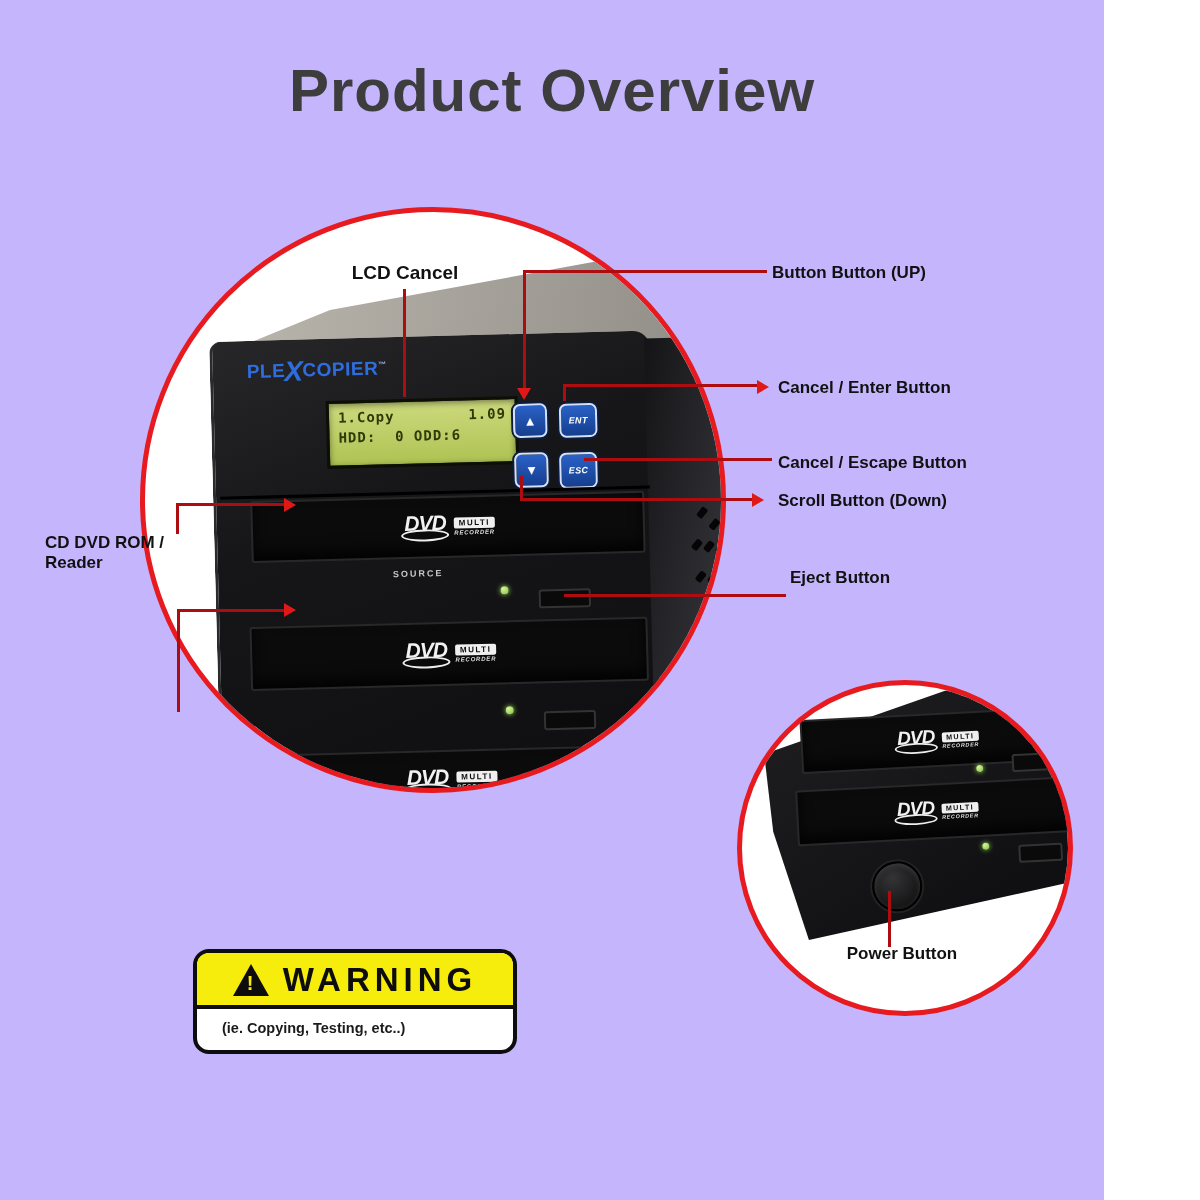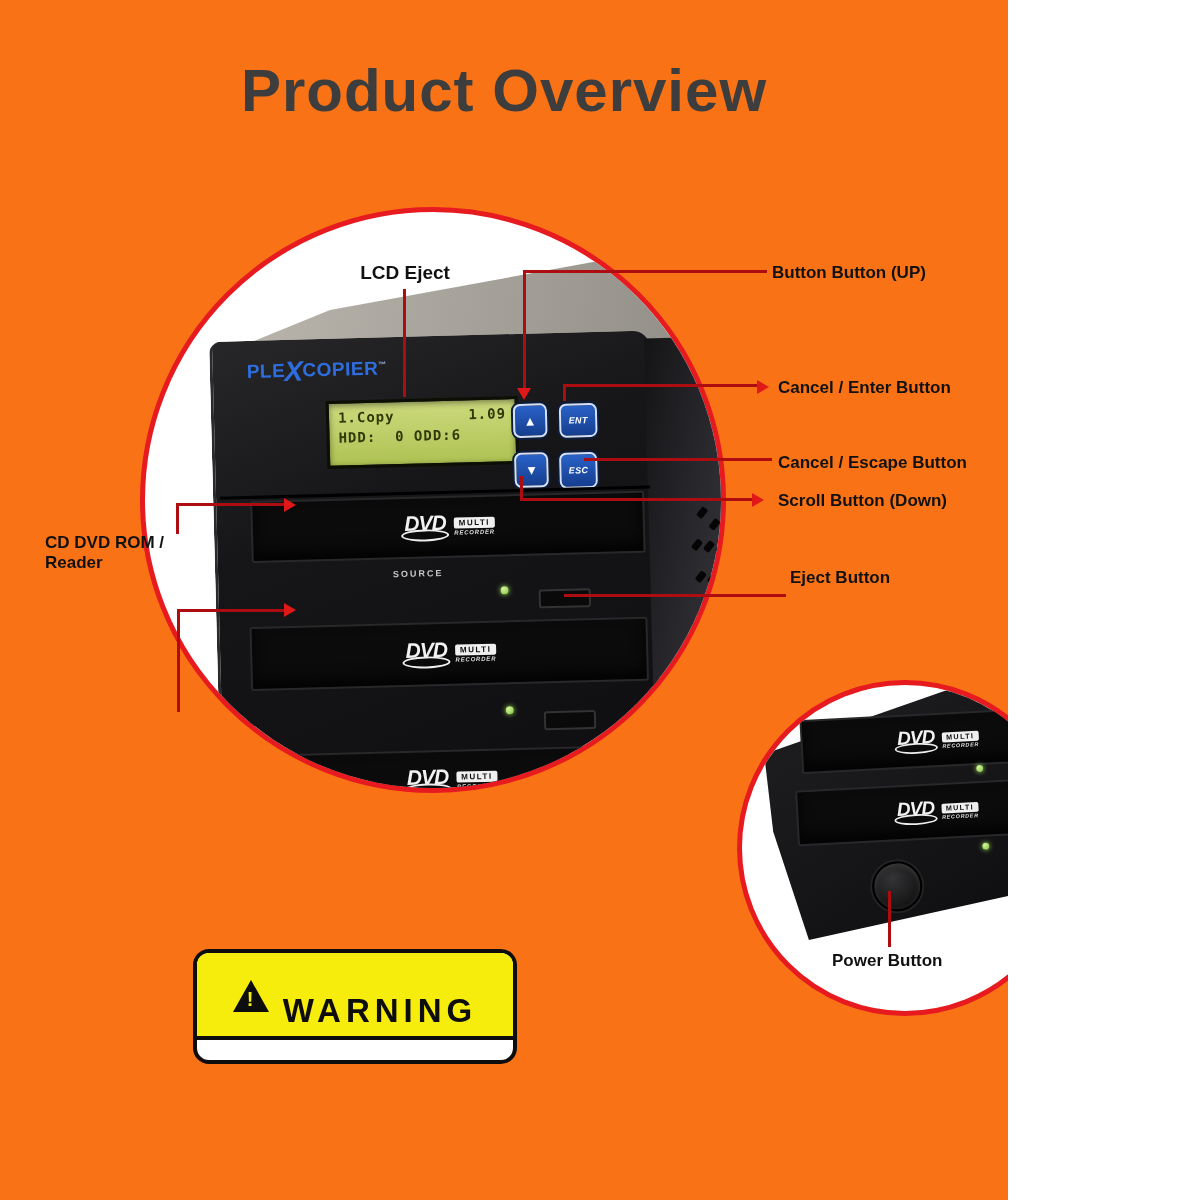--- a/index.html
+++ b/index.html
@@ -1,16 +1,16 @@
 <!DOCTYPE html>
 <html><head>
 <meta charset="utf-8">
 <style>
   html,body{margin:0;padding:0;background:#fff;}
-  #stage{position:relative;width:1008px;height:1200px;background:#f97316;overflow:hidden;
+  #stage{position:relative;width:1104px;height:1200px;background:#c4b5fd;overflow:hidden;
          font-family:"Liberation Sans",sans-serif;}
   
   .title{position:absolute;left:0;top:56px;width:100%;text-align:center;
          font-size:60px;font-weight:800;color:#3d3d3d;letter-spacing:1px;}
   
   .circle{position:absolute;border:5px solid #e61a1f;border-radius:50%;
           background:#fff;overflow:hidden;}
   #circle-main{left:140px;top:207px;width:576px;height:576px;}
   #circle-small{left:737px;top:680px;width:326px;height:326px;}
   
@@ -95,21 +95,21 @@
   
   #warning{position:absolute;left:193px;top:949px;width:316px;background:#fff;
            border:4px solid #0d0d0d;border-radius:16px;overflow:hidden;}
   .warn-header{background:#f6ed0c;display:flex;align-items:center;justify-content:center;
                padding:8px 0 6px;border-bottom:4px solid #0d0d0d;}
   .warn-tri{position:relative;width:0;height:0;border-left:18px solid transparent;
             border-right:18px solid transparent;border-bottom:32px solid #0d0d0d;
             margin-right:14px;}
   .warn-excl{position:absolute;left:-4px;top:8px;font-weight:900;font-size:20px;
              color:#f6ed0c;font-style:normal;}
-  .warn-word{font-size:33px;font-weight:900;color:#0d0d0d;letter-spacing:5px;margin-top:31px;}
+  .warn-word{font-size:33px;font-weight:900;color:#0d0d0d;letter-spacing:5px;}
   .warn-body{padding:9px 10px 11px 12px;font-size:14.5px;font-weight:bold;color:#1a1a1a;
              line-height:21px;}
   .warn-indent{margin-left:13px;}
 </style>
 </head>
 <body>
 
 <div id="stage">
 
   <div class="title">Product Overview</div>
@@ -221,24 +221,24 @@
               <span class="dvd-multi">MULTI</span>
               <span class="dvd-rec">RECORDER</span>
             </div>
         </div>
       </div>
       <div class="led" style="left:238px;top:162px;width:7px;height:7px"></div>
       <div class="eject" style="left:274px;top:166px;width:40px;height:14px"></div>
       <div class="power-btn"></div>
     </div>
     <div class="line" style="left:146px;top:206px;width:3px;height:56px"></div>
-    <div class="lbl" style="left:90px;top:266px;width:140px;text-align:left">Power Button</div>
-  </div>
-
-  <div class="lbl" id="lbl-lcd">LCD Eject</div>
+    <div class="lbl" style="left:90px;top:259px;width:140px;text-align:center">Power Button</div>
+  </div>
+
+  <div class="lbl" id="lbl-lcd">LCD Cancel</div>
   <div class="line" style="left:403px;top:289px;width:3px;height:108px"></div>
 
   <div class="lbl" style="left:772px;top:263px">Button Button (UP)</div>
   <div class="line" style="left:524px;top:270px;width:243px;height:3px"></div>
   <div class="line" style="left:523px;top:270px;width:3px;height:120px"></div>
   <div class="arr-d" style="left:517px;top:388px"></div>
 
   <div class="lbl" style="left:778px;top:378px">Cancel / Enter Button</div>
   <div class="line" style="left:563px;top:384px;width:196px;height:3px"></div>
   <div class="line" style="left:563px;top:384px;width:3px;height:17px"></div>
@@ -268,16 +268,17 @@
   <div class="arr-r" style="left:284px;top:603px"></div>
 
   <div id="warning">
     <div class="warn-header">
       <span class="warn-tri">
           <i class="warn-excl">!</i>
         </span>
       <span class="warn-word">WARNING</span>
     </div>
     <div class="warn-body">
+      <div class="warn-indent">(ie. Copying, Testing, etc..)</div>
     </div>
   </div>
 
 </div>
 
 </body></html>

